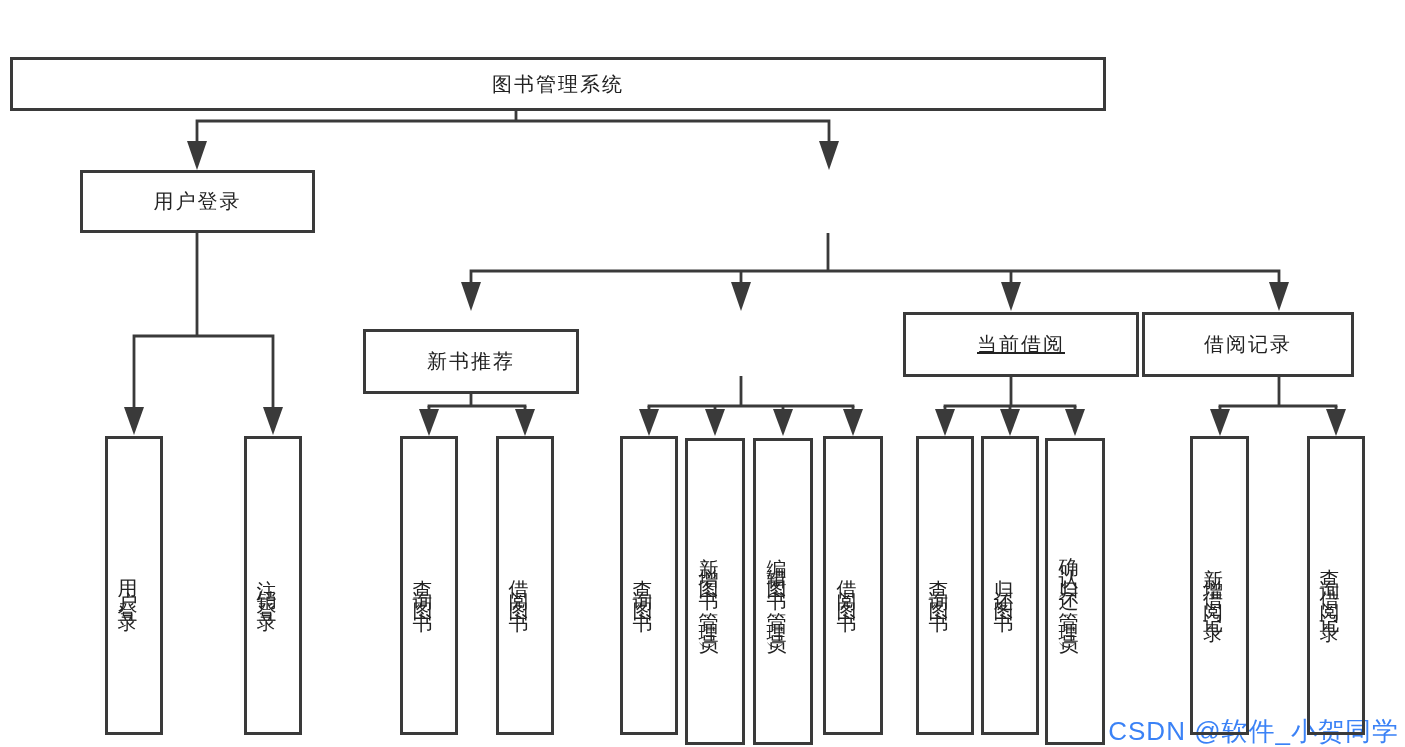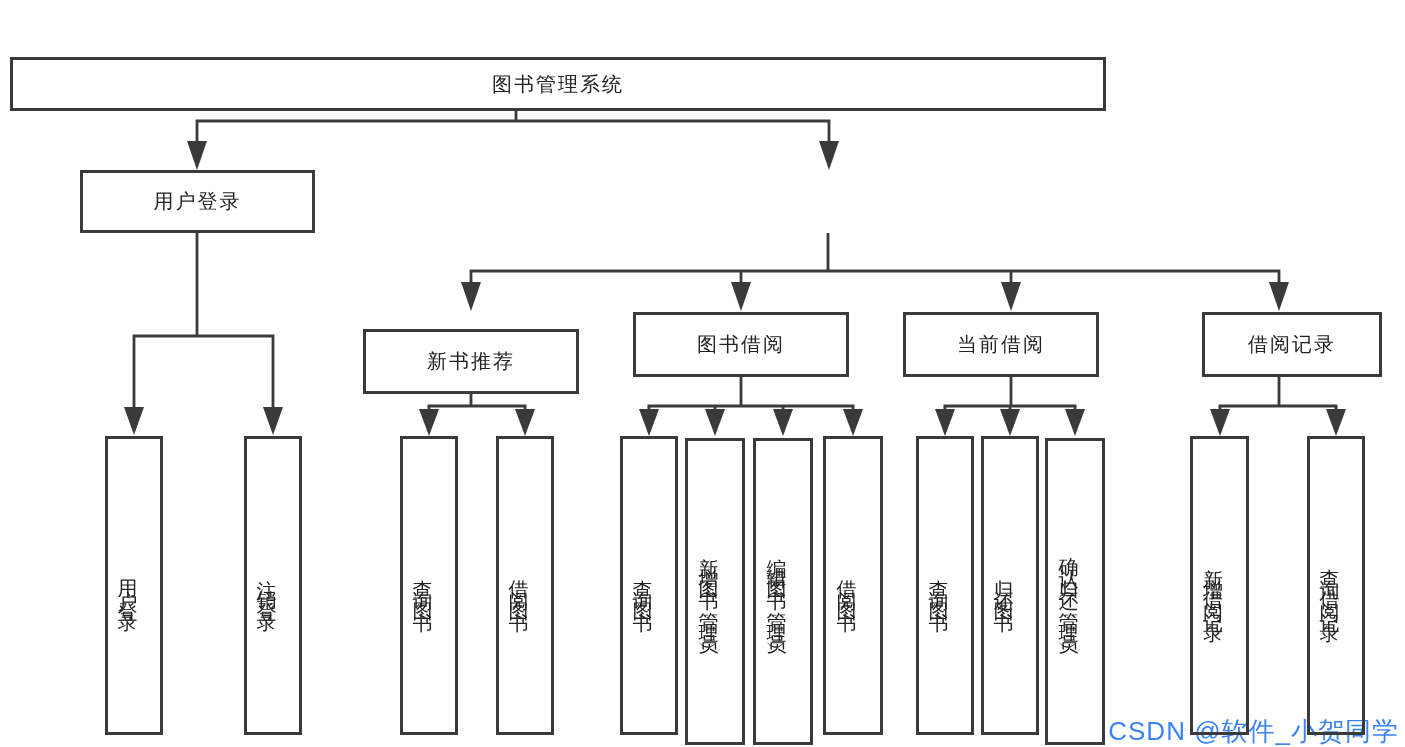--- a/index.html
+++ b/index.html
@@ -104,27 +104,24 @@
     <span>图书管理系统</span>
   </div>
 
   <div class="hbox" style="left:80px; top:170px; width:235px; height:63px;">
     <span>用户登录</span>
   </div>
 
   <div class="hbox" style="left:363px; top:312px; width:216px; height:65px;margin-top:17px;">
     <span>新书推荐</span>
   </div>
-  <div class="hbox" style="left:633px; top:312px; width:216px; height:65px;">
-    <span>图书借阅</span>
-  </div>
-  <div class="hbox" style="left:903px; top:312px; width:196px; height:65px;">
+  <div class="hbox" style="left:903px; top:312px; width:236px; height:65px;text-decoration:underline;">
     <span>当前借阅</span>
   </div>
-  <div class="hbox" style="left:1202px; top:312px; width:180px; height:65px;align-items:center;">
+  <div class="hbox" style="left:1142px; top:312px; width:212px; height:65px;align-items:center;">
     <span>借阅记录</span>
   </div>
 
   <div class="vbox" style="left:105px; top:436px; width:58px; height:299px;">
     <span>用户登录</span>
   </div>
   <div class="vbox" style="left:244px; top:436px; width:58px; height:299px;">
     <span>注销登录</span>
   </div>
 

